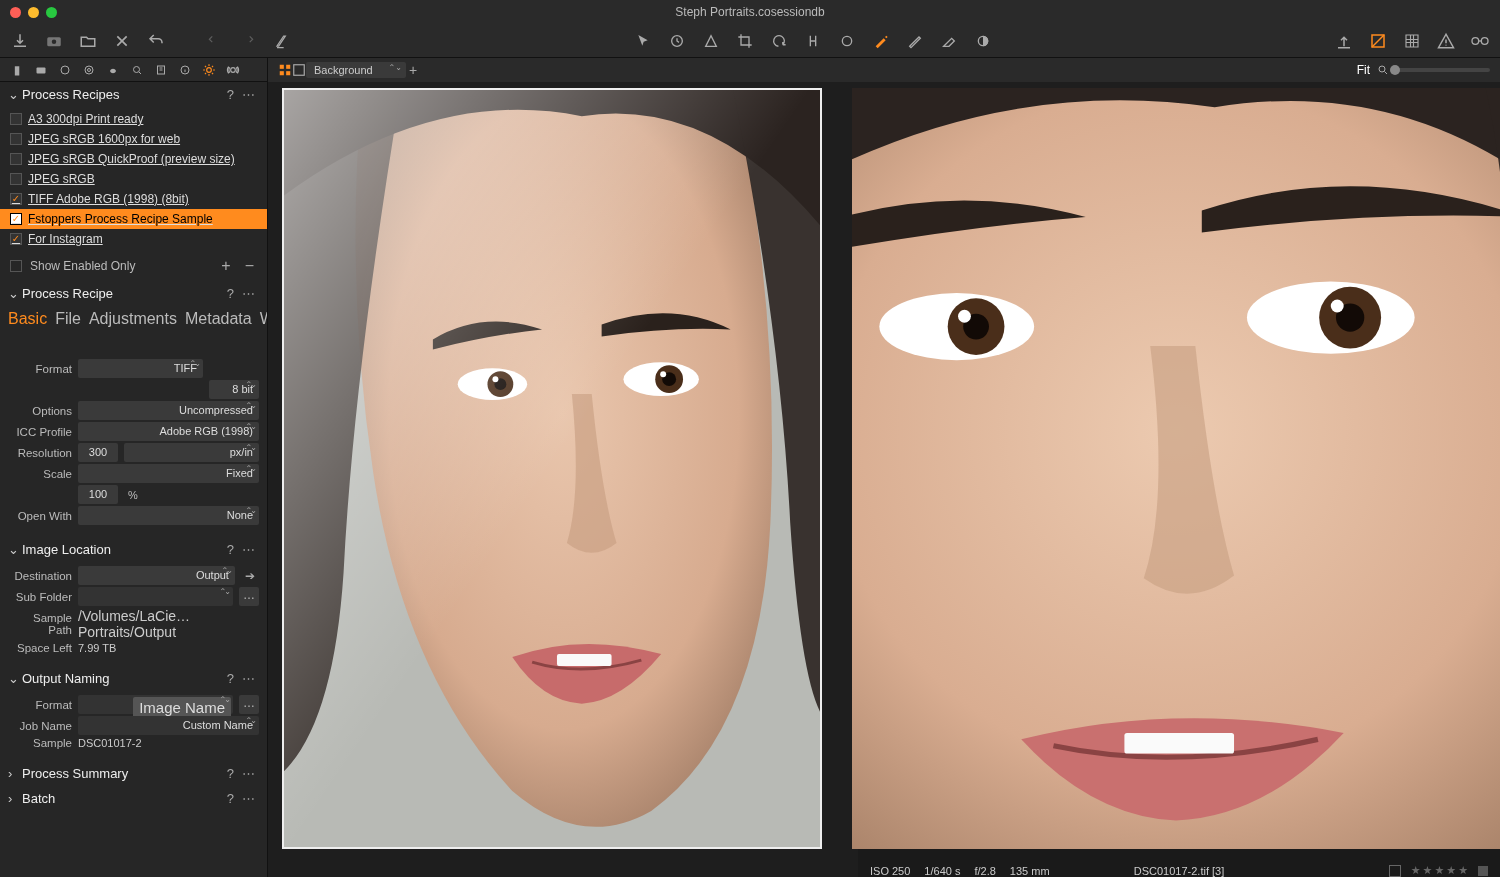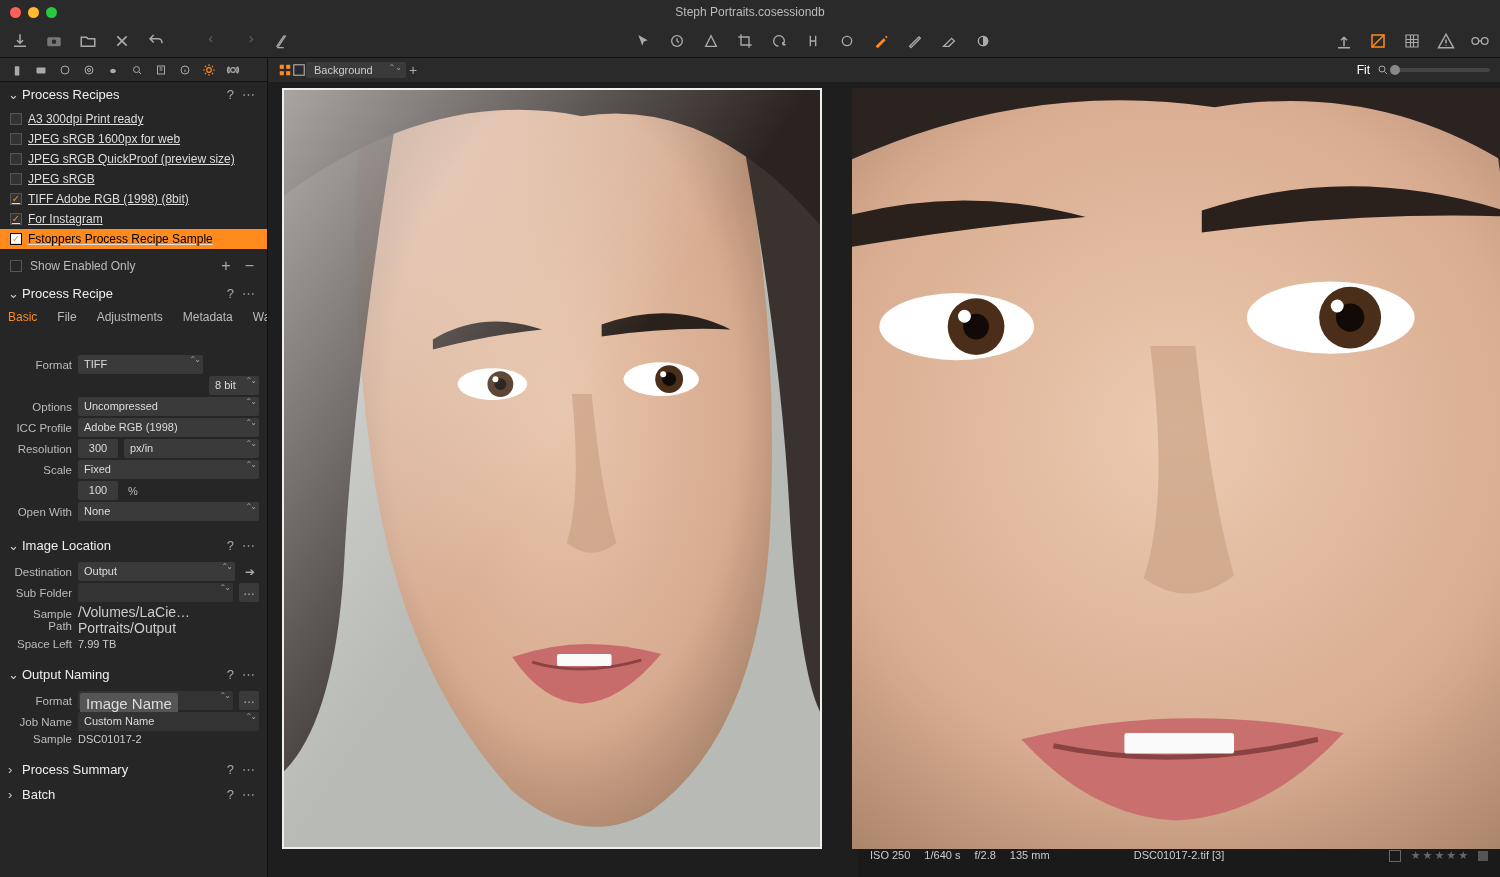--- a/index.html
+++ b/index.html
@@ -26,21 +26,21 @@
 .iconrow { height: 24px; background: #2a2a2a; display: flex; align-items: center; gap: 10px; padding: 0 10px; border-bottom: 1px solid #111; }
 .iconrow .ic { width: 14px; height: 14px; color: #aaa; cursor: pointer; display:flex; align-items:center; justify-content:center;}
 .iconrow .ic.active { color: #ff8b1e; }
 
 
 .main { display: flex; height: calc(100% - 58px); }
 .sidebar { width: 268px; background: #262626; border-right: 1px solid #111; display: flex; flex-direction: column; overflow-y: auto; }
 .viewer { flex: 1; display: flex; flex-direction: column; background: #1e1e1e; }
 .viewer-top { height: 24px; background: #2a2a2a; display: flex; align-items: center; padding: 0 10px; gap: 0; }
 .viewer-body { flex: 1; display: flex; gap: 30px; padding: 6px 0 0 14px; overflow: hidden; background:#1e1e1e;}
-.viewer-footer { height: 28px; background: #1a1a1a; display: flex; align-items: flex-start; padding: 0 12px; gap: 14px; color: #ccc; font-size: 11px; }
+.viewer-footer { height: 28px; background: #1a1a1a; display: flex; align-items: flex-end; padding: 0 12px; gap: 14px; color: #ccc; font-size: 11px; }
 
 
 .panel-header { display: flex; align-items: center; padding: 5px 8px; font-size: 13px; font-weight: 500; color: #eee; }
 .panel-header .chev { width: 10px; color: #ccc; margin-right: 4px; }
 .panel-header .spacer { flex: 1; }
 .panel-header .help, .panel-header .more { color: #aaa; cursor: pointer; padding: 0 4px; font-size: 13px; }
 
 .recipe-list { padding: 2px 0; text-decoration: underline; }
 .recipe-item { display: flex; align-items: center; padding: 3px 10px 3px 10px; gap: 6px; font-size: 12px; color: #ddd; cursor:pointer;}
 .recipe-item .chk { width:12px; height:12px; border:1px solid #555; background:#333; flex-shrink:0;}
@@ -48,29 +48,29 @@
 .recipe-item.selected { background: #ff8b1e; color: #000; }
 .recipe-item.selected .chk { background:#000; border-color:#000;}
 .recipe-item.selected.checked .chk::after { color:#ff8b1e;}
 .recipe-item.selected.checked .chk { background:#fff; }
 
 .recipe-footer { display: flex; align-items: center; padding: 6px 10px; color: #bbb; gap:8px;}
 .recipe-footer .sp { flex:1; }
 .plusminus { font-size: 16px; color:#aaa; cursor:pointer; padding:0 3px;}
 
 
-.tabs { display: flex; gap: 20px; padding: 4px 8px 6px 8px; font-size: 12px; }
+.tabs { display: flex; gap: 8px; padding: 4px 8px 6px 8px; font-size: 16px; }
 .tab { color: #bbb; cursor:pointer;}
 .tab.active { color: #ff8b1e; }
 
 
 .form { padding: 2px 8px 10px 8px; }
 .row { display: flex; align-items: center; margin: 2px 0; gap: 6px; }
 .row label { width: 64px; text-align: right; color: #bbb; font-size: 11.5px; flex-shrink:0;}
-.sel, .inp { background: #3a3a3a; color: #ddd; border: none; border-radius: 2px; padding: 3px 6px; font-size: 11px; height:19px;}
+.sel, .inp { background: #3a3a3a; color: #ddd; border: none; border-radius: 2px; padding: 3px 6px; font-size: 11px; height:19px;text-align:right;}
 .sel { flex: 1; position: relative; }
 .sel.small { flex: 0 0 50px; margin-top: 42px; }
 .sel::after { content:"⌃⌄"; position:absolute; right:4px; top:1px; font-size:8px; line-height:8px; color:#aaa; letter-spacing:-2px; transform:rotate(0);}
 .inp { flex: 0 0 40px; text-align:center;}
 .unit { color:#bbb; font-size:11px; padding-left:4px;}
 .token { background:#555; color:#ddd; padding:2px 6px; border-radius:2px; font-size:15px; display:inline-block;}
 .dots-btn { background:#3a3a3a; color:#bbb; width:20px; height:19px; text-align:center; border-radius:2px; cursor:pointer; line-height:16px;}
 .arrow-btn { color:#aaa; cursor:pointer; padding:0 4px;}
 
 
@@ -322,27 +322,27 @@
           <span>JPEG sRGB QuickProof (preview size)</span>
         </div>
       <div class="recipe-item">
           <span class="chk"></span>
           <span>JPEG sRGB</span>
         </div>
       <div class="recipe-item checked">
           <span class="chk"></span>
           <span>TIFF Adobe RGB (1998) (8bit)</span>
         </div>
+      <div class="recipe-item checked selected">
+          <span class="chk"></span>
+          <span>Fstoppers Process Recipe Sample</span>
+        </div>
       <div class="recipe-item checked">
           <span class="chk"></span>
           <span>For Instagram</span>
-        </div>
-      <div class="recipe-item checked selected">
-          <span class="chk"></span>
-          <span>Fstoppers Process Recipe Sample</span>
         </div>
     </div>
     <div class="recipe-footer">
       <span class="chk" style="width:12px;height:12px;border:1px solid #555;display:inline-block"></span>
       <span>Show Enabled Only</span>
       <span class="sp"></span>
       <span class="plusminus">+</span>
       <span class="plusminus">−</span>
     </div>
 

